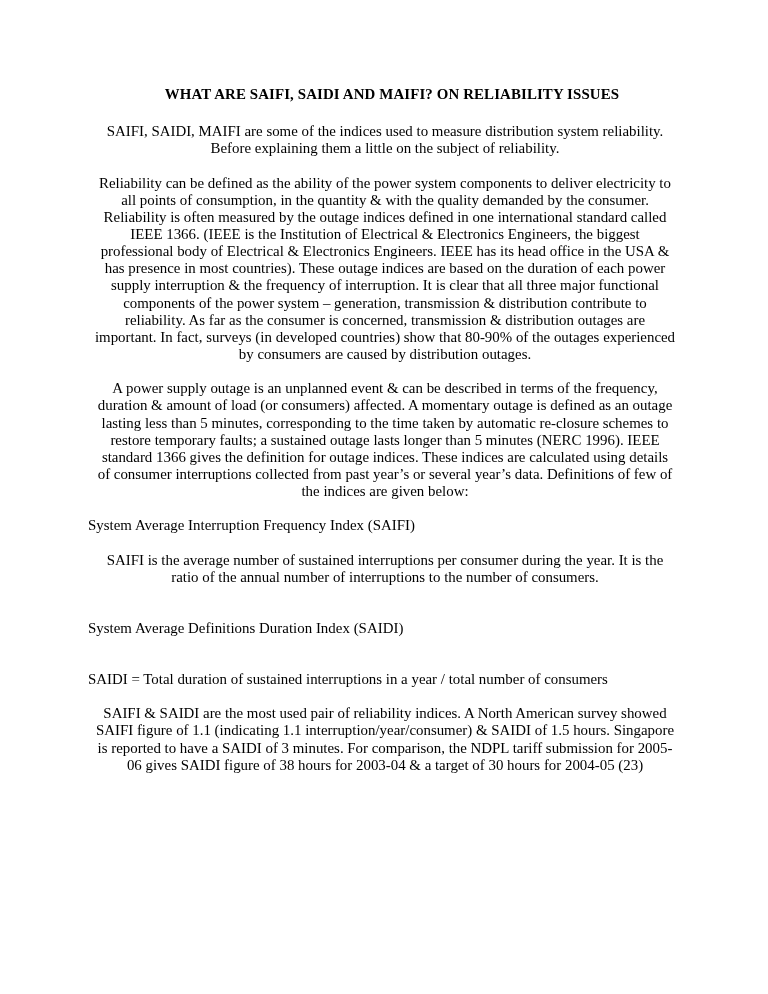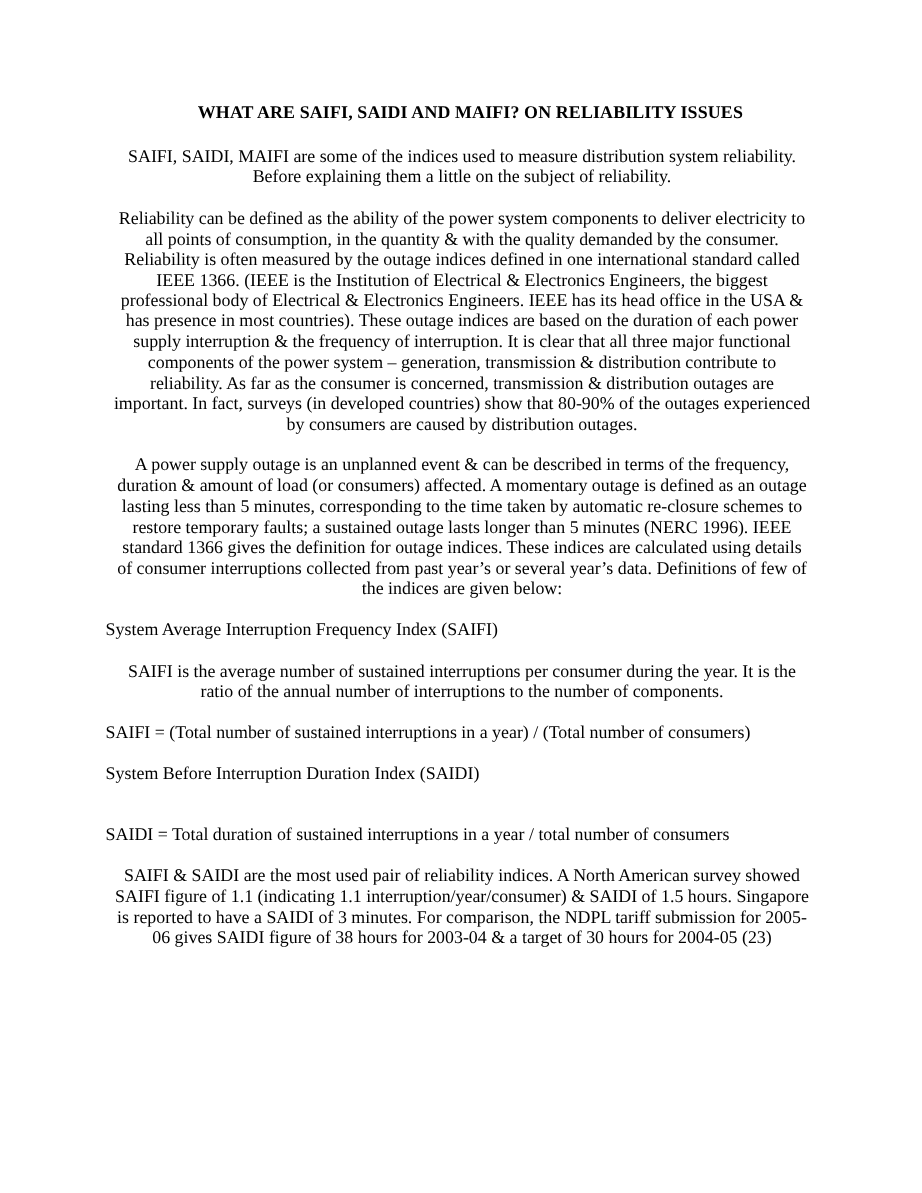--- a/index.html
+++ b/index.html
@@ -99,29 +99,28 @@
 of consumer interruptions collected from past year’s or several year’s data. Definitions of few of
 the indices are given below:</p>
 
     <div class="gap-para"></div>
 
     <h2 class="section-heading">System Average Interruption Frequency Index (SAIFI)</h2>
 
     <div class="gap-heading"></div>
 
     <p class="para">SAIFI is the average number of sustained interruptions per consumer during the year. It is the
-ratio of the annual number of interruptions to the number of components.</p>
+ratio of the annual number of interruptions to the number of consumers.</p>
 
     <div class="gap-para"></div>
 
-    <p class="formula">SAIFI = (Total number of sustained interruptions in a year) / (Total number of consumers)</p>
 
     <div class="gap-para"></div>
 
-    <h2 class="section-heading">System Before Interruption Duration Index (SAIDI)</h2>
+    <h2 class="section-heading">System Average Definitions Duration Index (SAIDI)</h2>
 
     <div class="gap-heading"></div>
 
 
     <div class="gap-para"></div>
 
     <p class="formula">SAIDI = Total duration of sustained interruptions in a year / total number of consumers</p>
 
     <div class="gap-para"></div>
 

